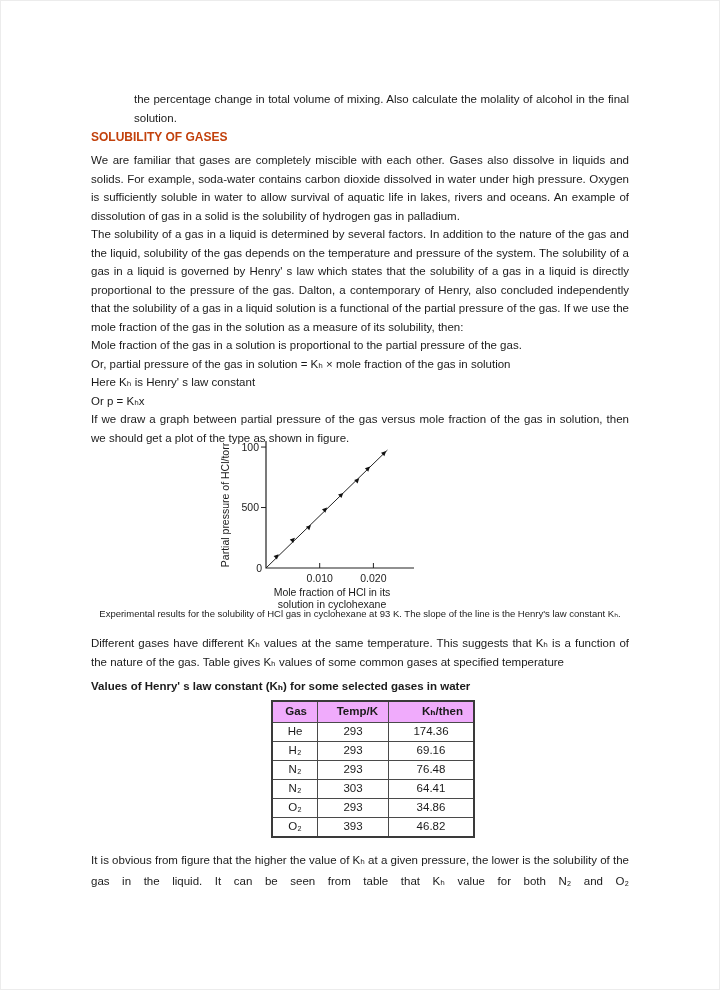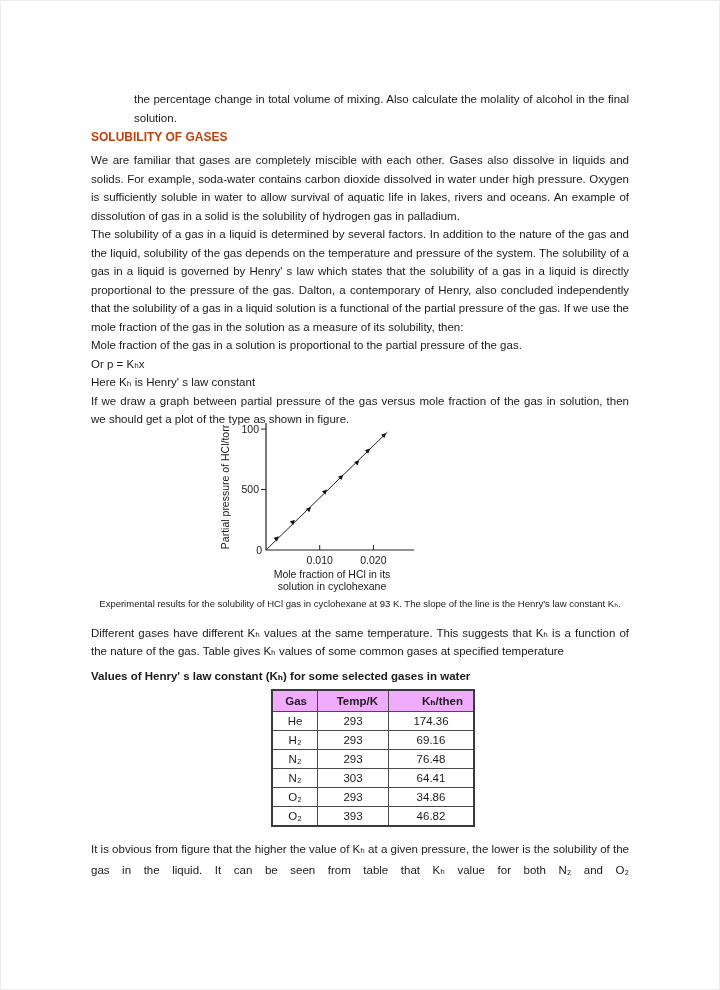--- a/index.html
+++ b/index.html
@@ -5,21 +5,21 @@
   html,body{margin:0;padding:0;background:#fff;}
   body{width:720px;height:990px;font-family:"Liberation Sans","DejaVu Sans",sans-serif;color:#1b1b1b;}
   .page{box-sizing:border-box;width:720px;height:990px;padding:89px 90px 4px 90px;border:1px solid #ececec;background:#fff;overflow:hidden;}
   p{margin:0;font-size:11.5px;line-height:18.5px;}
   .just{text-align:justify;}
   .indent{margin-left:43px;text-align:justify;}
   h2{font-size:12px;line-height:15px;margin:3px 0 6px 0;color:#c2410c;font-weight:bold;}
   .stmt{white-space:nowrap;}
   .fig{margin-left:125px;margin-top:-10px;height:168px;}
   .fig svg text{font-family:"Liberation Sans","DejaVu Sans",sans-serif;fill:#1b1b1b;}
-  .caption{font-size:9.5px;line-height:12px;text-align:center;margin-top:11px;color:#222;}
+  .caption{font-size:9.5px;line-height:12px;text-align:center;margin-top:3px;color:#222;}
   .para3{margin-top:14px;}
   .tbl-heading{font-weight:bold;margin-top:6px;font-size:11.5px;line-height:18.5px;}
   table.kh{border-collapse:collapse;margin:4px 0 0 180px;font-size:11.5px;border:2px solid #3a3a3a;}
   table.kh th,table.kh td{border:1px solid #4a4a4a;padding:1px 8px;height:16px;line-height:15px;}
   table.kh th{background:#f0abfc;text-align:right;font-weight:bold;padding:2px 10px;}
   table.kh td{text-align:center;}
   .c1{min-width:24px;} .c2{min-width:50px;} .c3{min-width:64px;}
   .closing{margin-top:12px;text-align:justify;text-align-last:justify;line-height:21px;}
 </style>
 </head>
@@ -28,22 +28,23 @@
 <div class="page">
 
   <p class="indent">the percentage change in total volume of mixing. Also calculate the molality of alcohol in the final solution.</p>
 
   <h2>SOLUBILITY OF GASES</h2>
 
   <p class="just">We are familiar that gases are completely miscible with each other. Gases also dissolve in liquids and solids. For example, soda-water contains carbon dioxide dissolved in water under high pressure. Oxygen is sufficiently soluble in water to allow survival of aquatic life in lakes, rivers and oceans. An example of dissolution of gas in a solid is the solubility of hydrogen gas in palladium.</p>
   <p class="just">The solubility of a gas in a liquid is determined by several factors. In addition to the nature of the gas and the liquid, solubility of the gas depends on the temperature and pressure of the system. The solubility of a gas in a liquid is governed by Henry' s law which states that the solubility of a gas in a liquid is directly proportional to the pressure of the gas. Dalton, a contemporary of Henry, also concluded independently that the solubility of a gas in a liquid solution is a functional of the partial pressure of the gas. If we use the mole fraction of the gas in the solution as a measure of its solubility, then:</p>
 
   <p class="stmt">Mole fraction of the gas in a solution is proportional to the partial pressure of the gas.</p>
+  <p class="stmt">Or, partial pressure of the gas in solution = Kₕ × mole fraction of the gas in solution</p>
+  <p class="stmt">Here Kₕ is Henry' s law constant</p>
   <p class="stmt">Or p = Kₕx</p>
-  <p class="stmt">Here Kₕ is Henry' s law constant</p>
   <p class="just">If we draw a graph between partial pressure of the gas versus mole fraction of the gas in solution, then we should get a plot of the type as shown in figure.</p>
 
   <div class="fig"><svg width="300" height="176">
         <path d="M50,4 L50,131 L198,131" fill="none" stroke="#222" stroke-width="1.2"></path>
         <text x="46" y="135" text-anchor="end" font-size="10.5">0</text>
         <line x1="45" y1="70.52380952380952" x2="50" y2="70.52380952380952" stroke="#222" stroke-width="1"></line>
         <text x="43" y="74.0" text-anchor="end" font-size="10.5">500</text>
         <line x1="45" y1="10.047619047619051" x2="50" y2="10.047619047619051" stroke="#222" stroke-width="1"></line>
         <text x="43" y="13.5" text-anchor="end" font-size="10.5">100</text>
         <line x1="103.7" y1="126" x2="103.7" y2="131" stroke="#222" stroke-width="1"></line>

